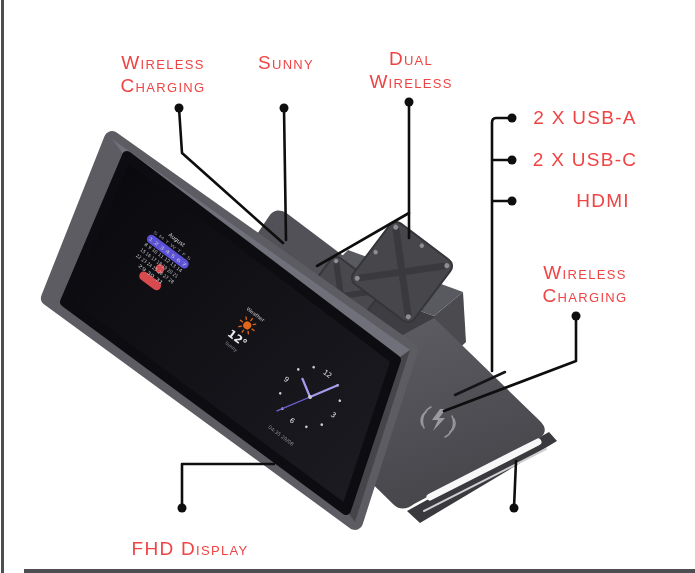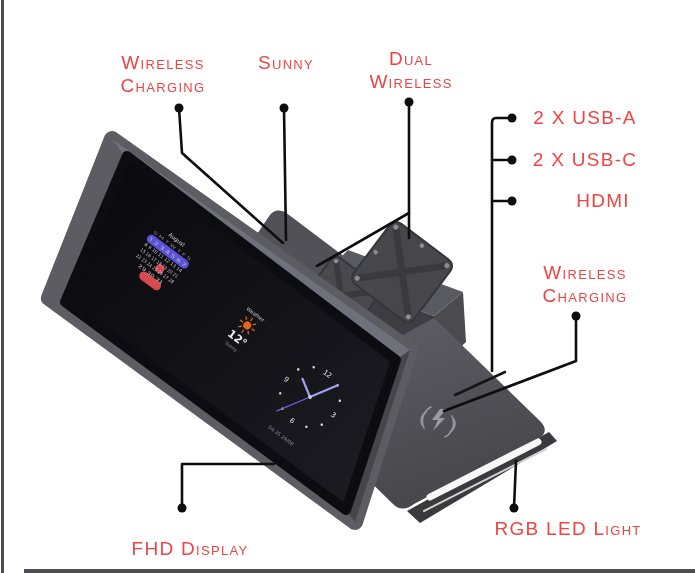--- a/index.html
+++ b/index.html
@@ -193,15 +193,14 @@
     <span class="l2">Wireless</span>
   </div>
   <div class="label" style="left:585px;top:106px;">2 X USB-A</div>
   <div class="label" style="left:585px;top:148px;">2 X USB-C</div>
   <div class="label" style="left:582px;top:189px;margin-left:21px;">HDMI</div>
   <div class="label" style="left:585px;top:261px;">
     <span>Wireless</span>
     <span class="l2">Charging</span>
   </div>
   <div class="label" style="left:190px;top:517px;margin-top:20px;">FHD Display</div>
-  <div class="label" style="left:568px;top:517px;">RGB LED Light</div>
 
 </div>
 
 </body></html>

